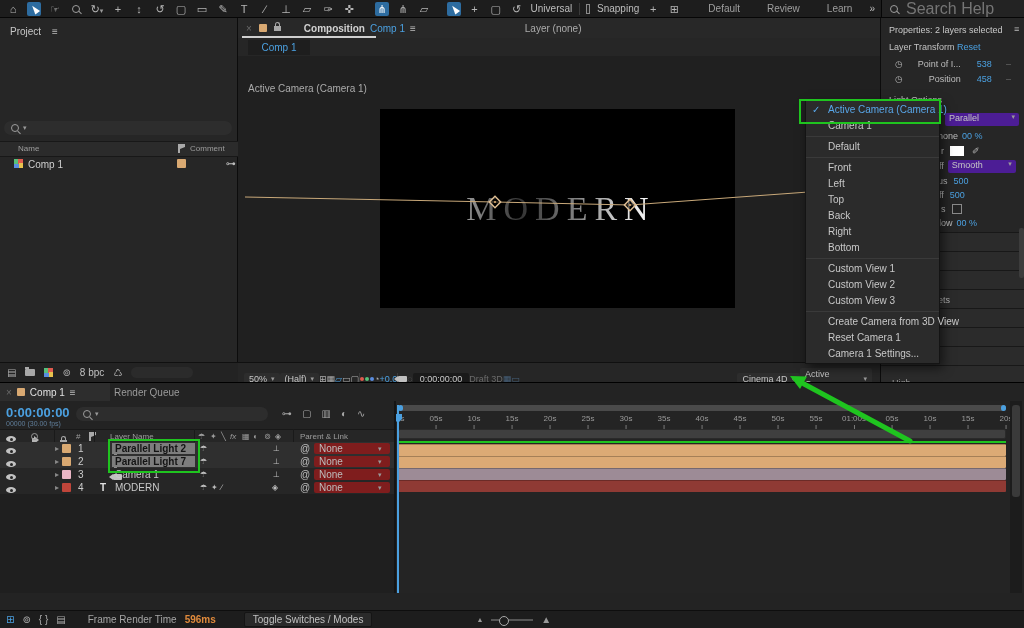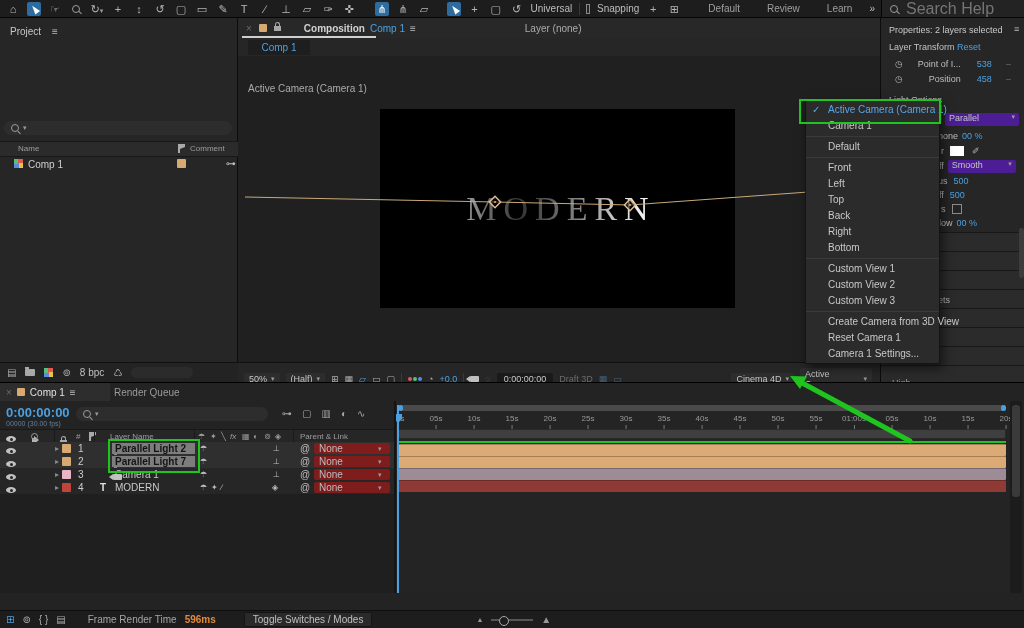--- a/index.html
+++ b/index.html
@@ -43,21 +43,21 @@
   #comp-tabs{left:0;top:0;width:642px;height:20px;background:#282828;border-bottom:1px solid #101010}
   #comp-tabs .row{height:20px;padding-left:8px;gap:5px}
   #tab-underline{left:4px;top:18px;width:134px;height:2px;background:#cfcfcf}
   #viewer{left:0;top:38px;width:642px;height:306px;background:#202020}
   #viewer-tab{left:10px;top:2px;width:62px;height:15px;background:#1e1e1e;text-align:center;line-height:15px}
   #view-label{left:10px;top:27px;color:#ababab}
   #black-comp{left:142px;top:53px;width:355px;height:199px;background:#000;display:flex;align-items:center;justify-content:center}
   .modern{font-family:"Liberation Serif","DejaVu Serif",serif;font-size:34px;letter-spacing:7px;padding-left:7px;
           background:linear-gradient(90deg,#a9a9a9 0%,#5e5e5e 18%,#353535 32%,#6b6b6b 52%,#a5a5a5 70%,#e0e0e0 85%,#ffffff 100%);
           -webkit-background-clip:text;background-clip:text;color:transparent}
-  #comp-bar{left:0;top:344px;width:642px;height:20px;background:#262626;border-top:1px solid #101010;display:flex;align-items:center;gap:6px;padding:16px 6px;box-sizing:border-box;font-size:9px}
+  #comp-bar{left:0;top:344px;width:642px;height:20px;background:#262626;border-top:1px solid #101010;display:flex;align-items:center;padding:16px 6px;box-sizing:border-box;font-size:9px}
   .cbox{background:#2d2d2d;border-radius:2px;padding:1px 5px;display:inline-flex;align-items:center;gap:4px;color:#c5c5c5}
   .tcbox{background:#1a1a1a;border-radius:2px;padding:1px 7px;color:#c8c8c8}
   .rgb{display:inline-flex;gap:1px}.rgb i{width:4px;height:4px;border-radius:50%;display:inline-block}
   
   #props{left:880px;top:18px;width:144px;height:364px;background:#262626;border-left:1px solid #0c0c0c;box-sizing:border-box;font-size:9px}
   .prow{position:absolute;left:0;width:144px;height:14px;display:flex;align-items:center}
   .secrow{position:absolute;left:0;width:144px;height:18px;background:#2b2b2b;border-top:1px solid #181818;border-bottom:1px solid #181818}
   .fragbox{background:#4c1d95;border-radius:2px;display:inline-flex;align-items:flex-start;justify-content:space-between;padding:0 4px;box-sizing:border-box;height:13px;color:#c5c5c5}
   .cb{width:8px;height:8px;border:1px solid #8a8a8a;display:inline-block;background:#242424}
   

